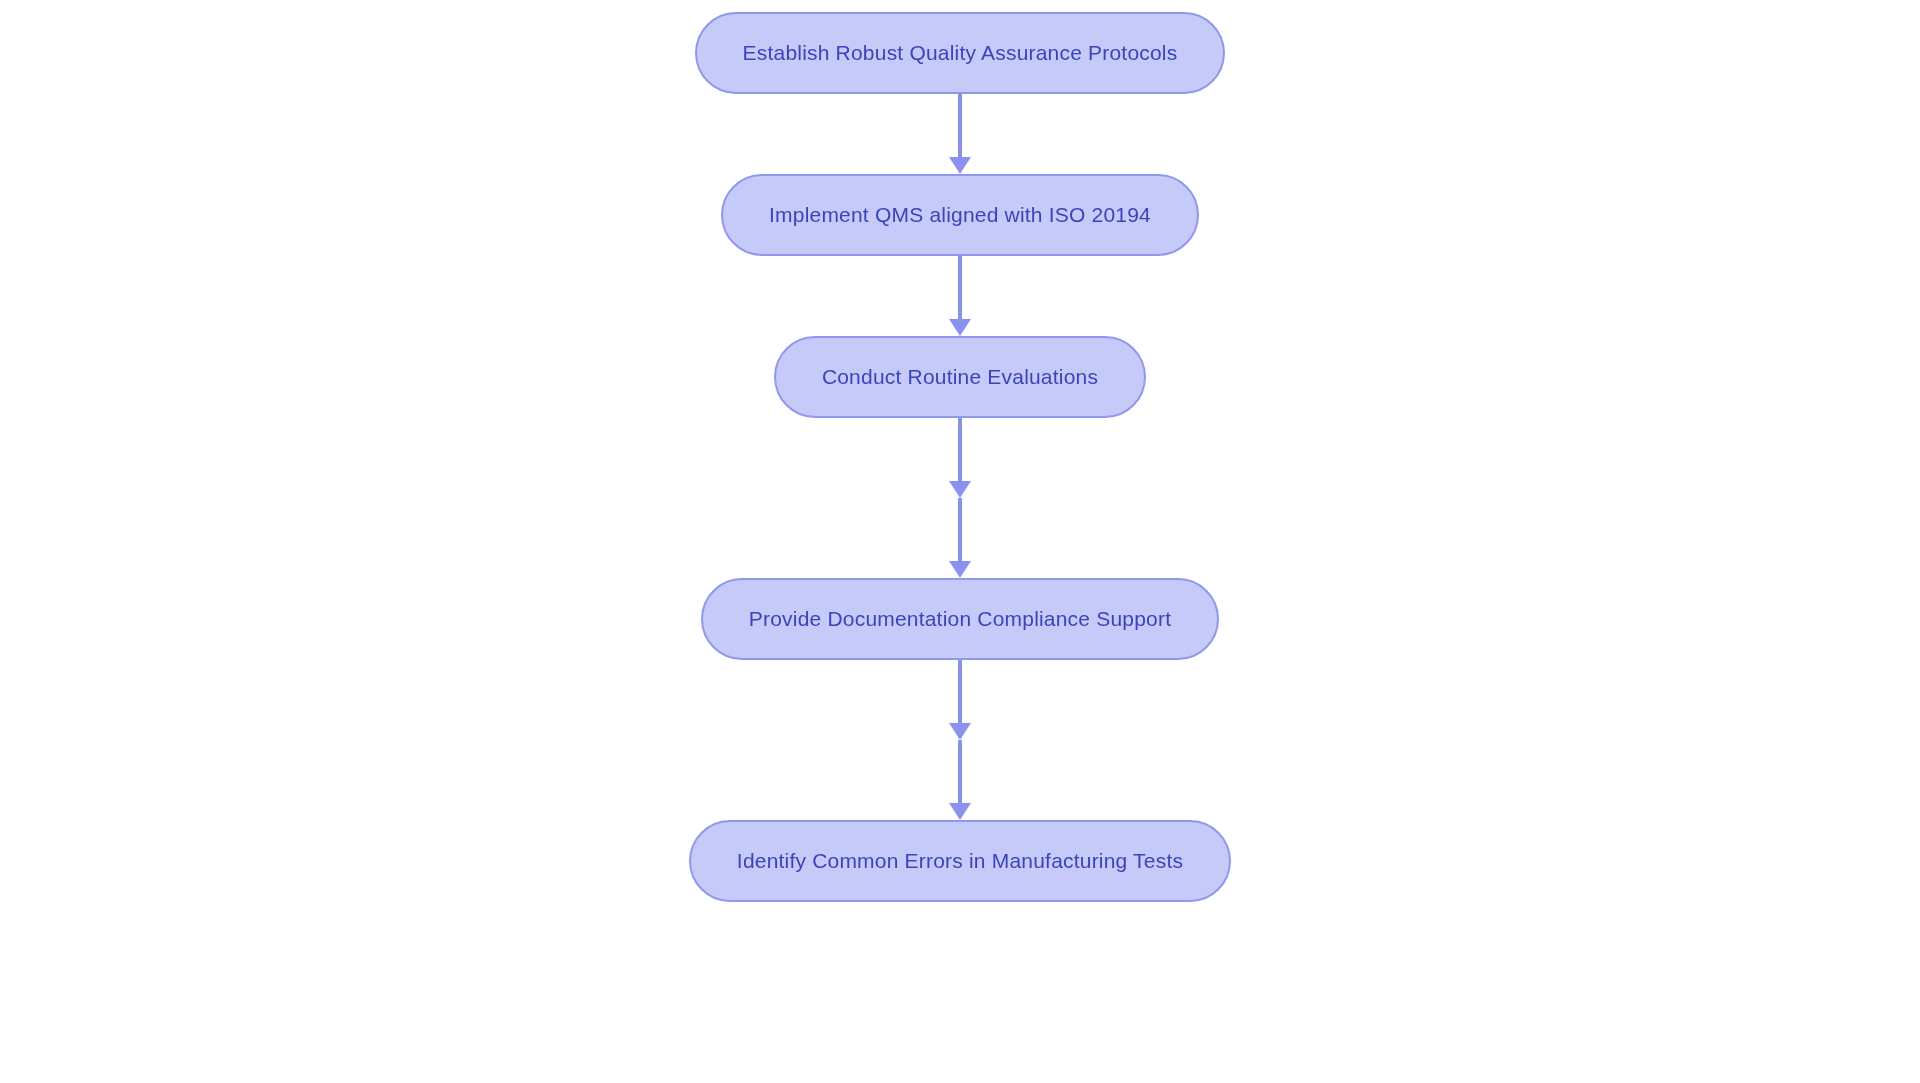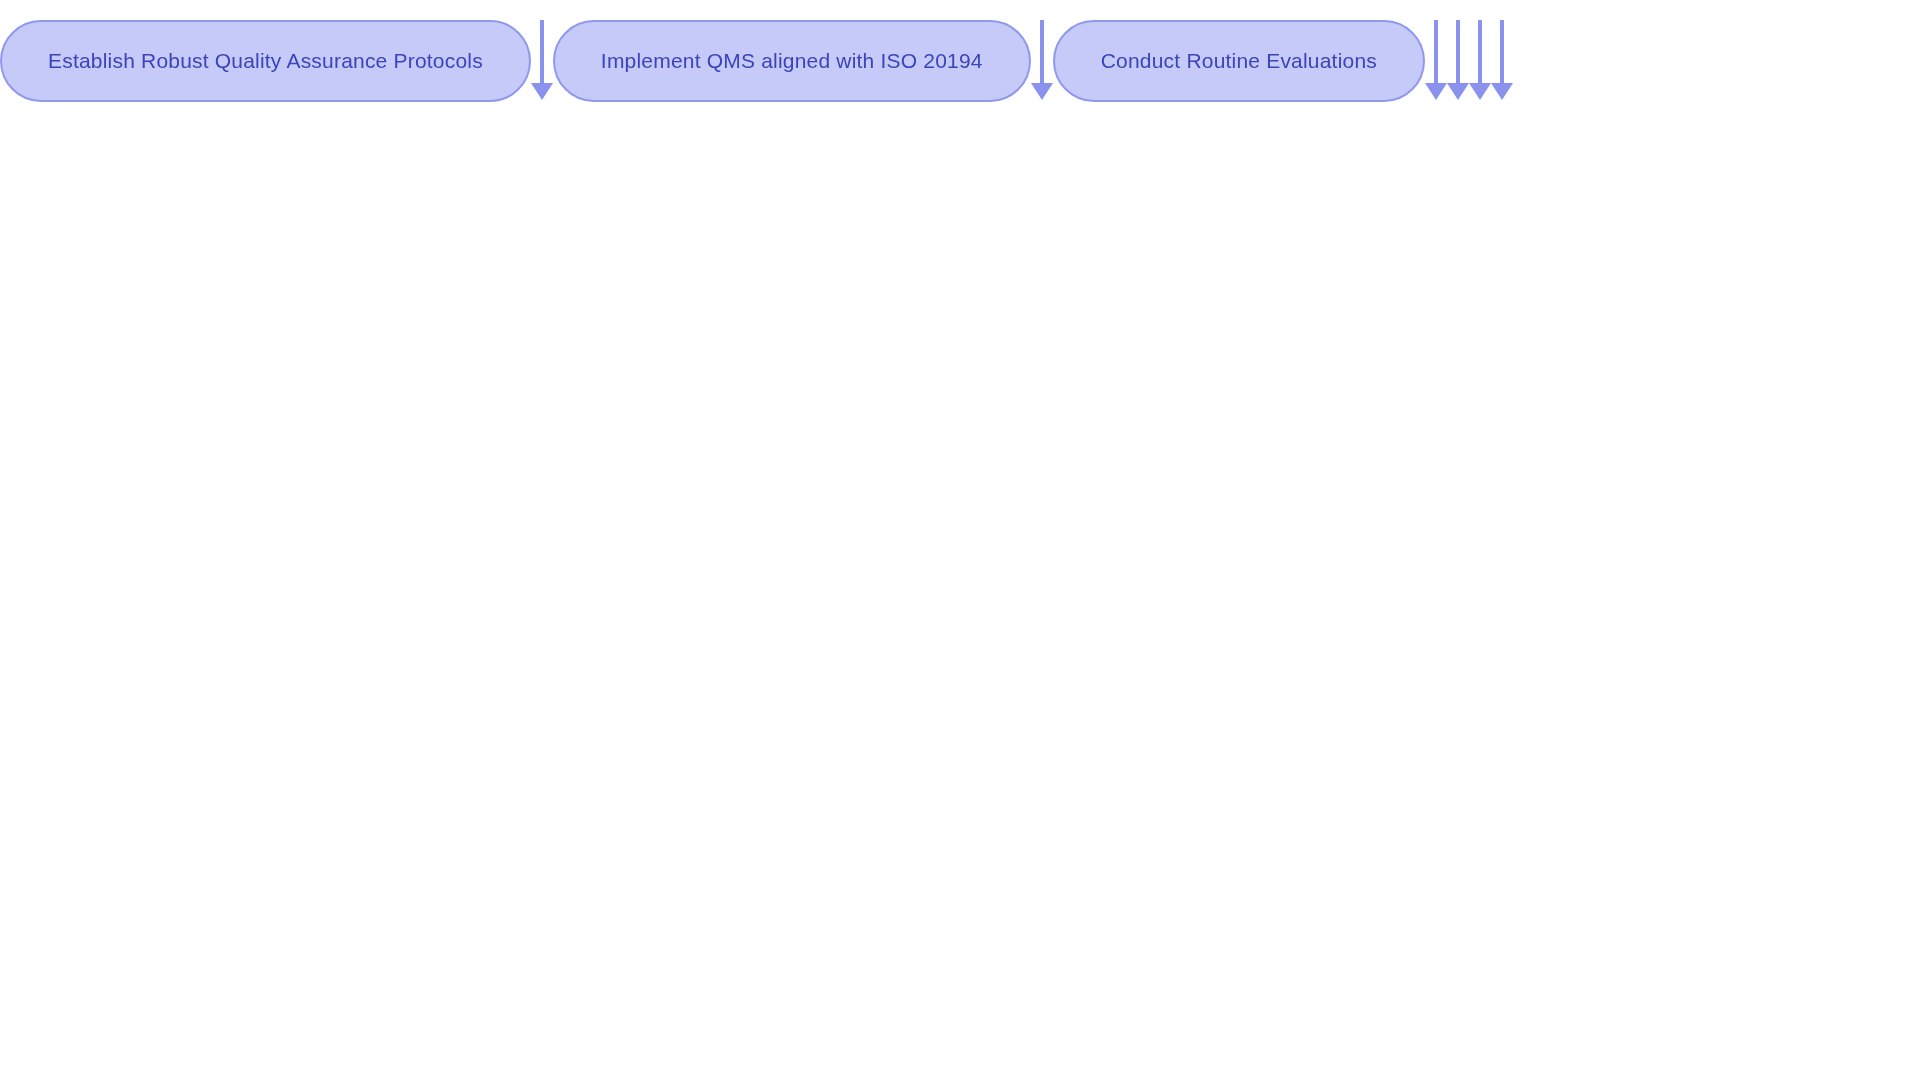--- a/index.html
+++ b/index.html
@@ -10,22 +10,23 @@
     width: 1920px;
     height: 1083px;
     background: var(--background, #ffffff);
     font-family: "Liberation Sans", "DejaVu Sans", sans-serif;
     overflow: hidden;
   }
   .flowchart {
     width: 100%;
     height: 100%;
     display: flex;
-    align-items: flex-start;
-    padding-top: 20px;
+    flex-direction: column;
+    align-items: center;
+    padding-top: 12px;
     box-sizing: border-box;
   }
   .node {
     height: 82px;
     border-radius: 41px;
     padding: 0 46px;
     box-sizing: border-box;
     display: flex;
     align-items: center;
     justify-content: center;
@@ -88,26 +89,32 @@
     <div class="arrow-line"></div>
     <div class="arrow-head"></div>
   </div>
 
 
   <div class="arrow">
     <div class="arrow-line"></div>
     <div class="arrow-head"></div>
   </div>
 
+  <div class="node">
+    <span>Provide Documentation Compliance Support</span>
+  </div>
 
   <div class="arrow">
     <div class="arrow-line"></div>
     <div class="arrow-head"></div>
   </div>
 
 
   <div class="arrow">
     <div class="arrow-line"></div>
     <div class="arrow-head"></div>
   </div>
 
+  <div class="node">
+    <span>Identify Common Errors in Manufacturing Tests</span>
+  </div>
 
 </div>
 
 </body></html>

